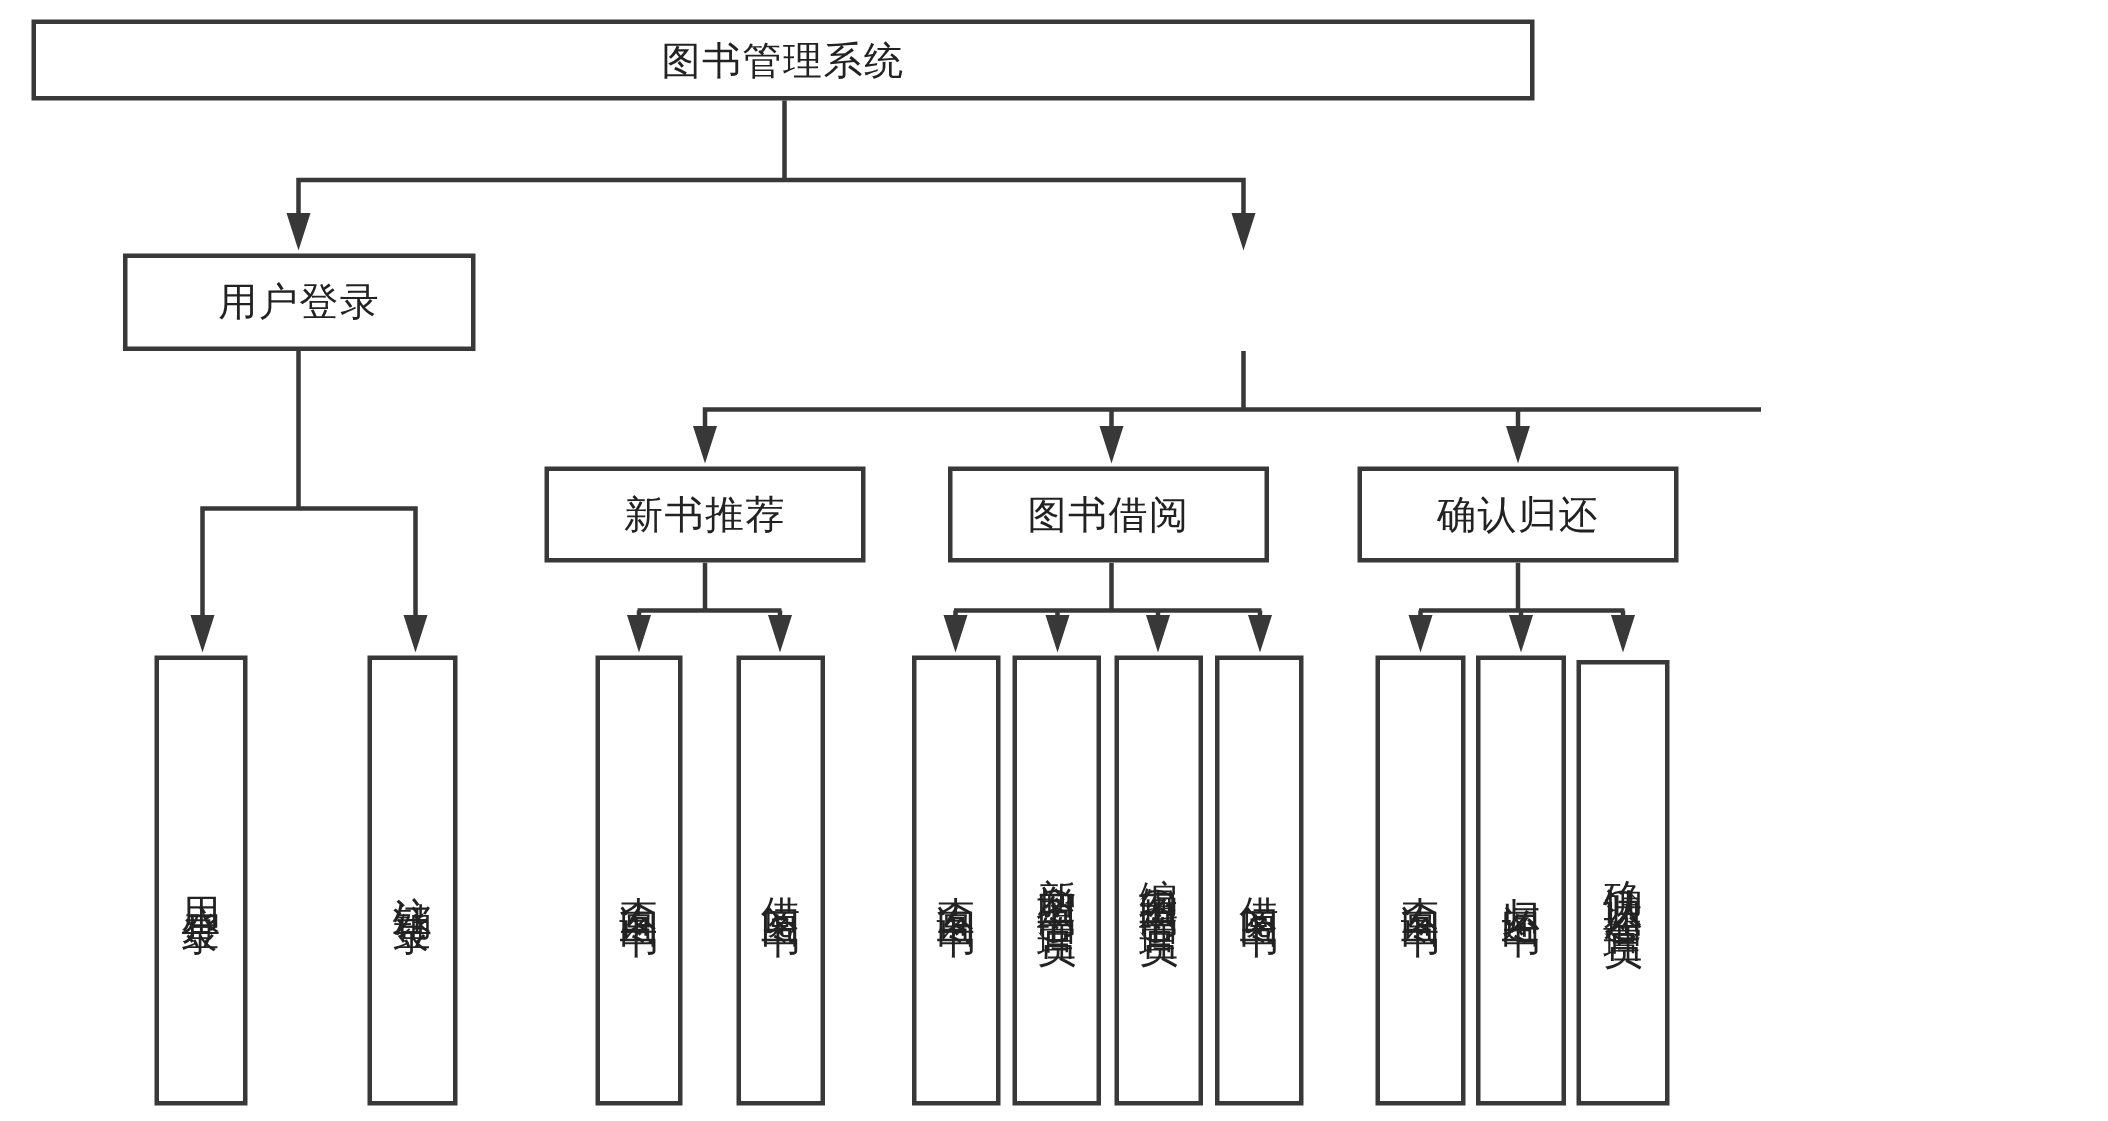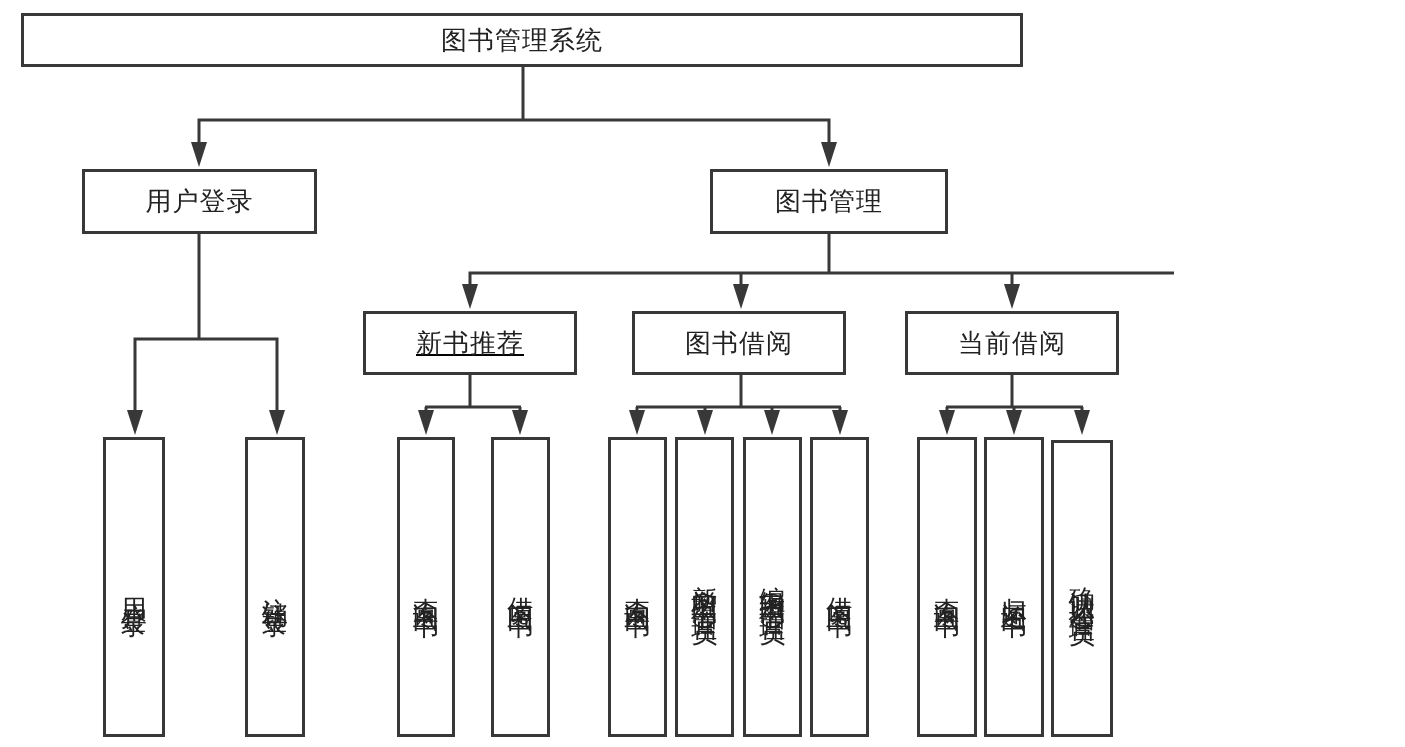--- a/index.html
+++ b/index.html
@@ -118,32 +118,29 @@
       M1334 410 L1350 410 L1342 435 Z"></path>
   </svg>
 
   <div class="node" style="left:21px;top:13px;width:1002px;height:54px;">
     <span class="label">图书管理系统</span>
   </div>
 
   <div class="node" style="left:82px;top:169px;width:235px;height:65px;">
     <span class="label">用户登录</span>
   </div>
-  <div class="node" style="left:710px;top:169px;width:238px;height:65px;">
-    <span class="label">图书管理</span>
-  </div>
 
-  <div class="node" style="left:363px;top:311px;width:214px;height:64px;text-decoration:underline;">
+  <div class="node" style="left:363px;top:311px;width:214px;height:64px;">
     <span class="label">新书推荐</span>
   </div>
   <div class="node" style="left:632px;top:311px;width:214px;height:64px;">
     <span class="label">图书借阅</span>
   </div>
   <div class="node" style="left:905px;top:311px;width:214px;height:64px;">
-    <span class="label">当前借阅</span>
+    <span class="label">确认归还</span>
   </div>
 
   <div class="vnode" style="left:103px;top:437px;width:62px;height:300px;">
     <span class="label">用户登录</span>
   </div>
   <div class="vnode" style="left:245px;top:437px;width:60px;height:300px;">
     <span class="label">注销登录</span>
   </div>
 
   <div class="vnode" style="left:397px;top:437px;width:58px;height:300px;">

